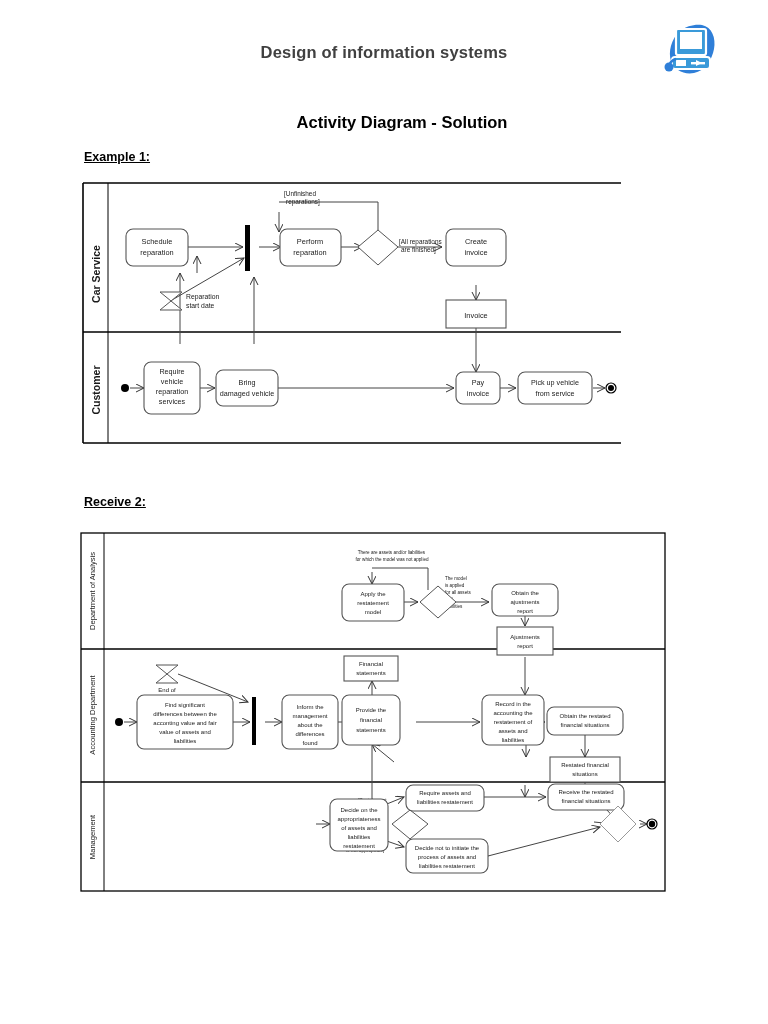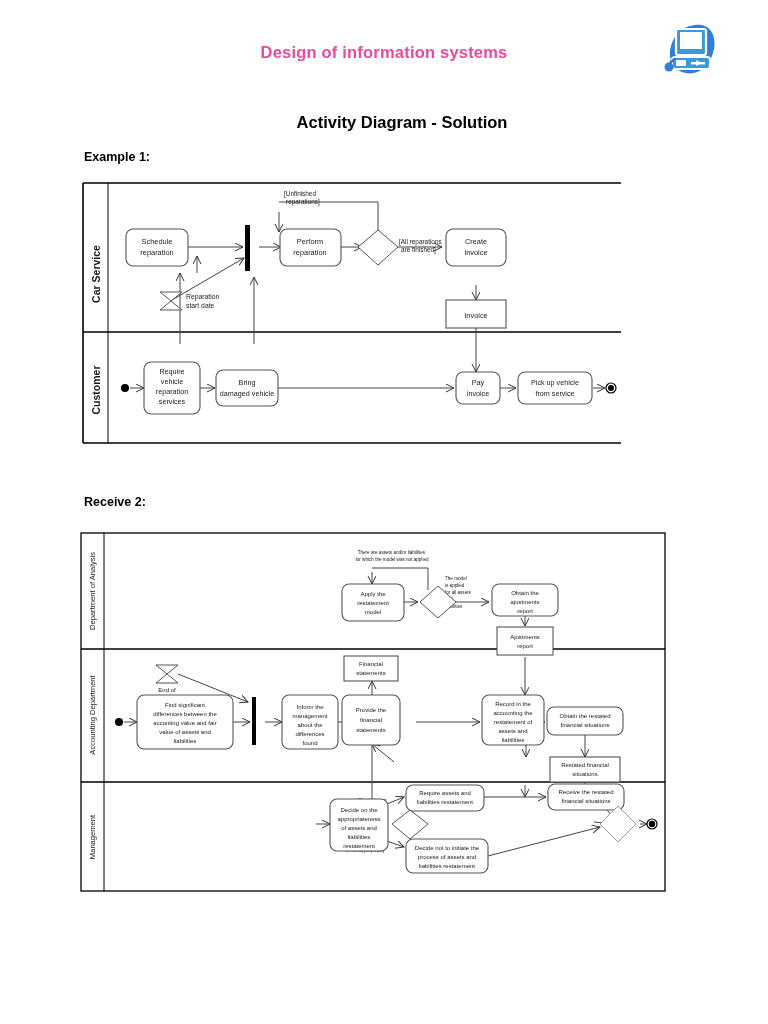--- a/index.html
+++ b/index.html
@@ -3,30 +3,31 @@
 <meta charset="utf-8">
 <style>
   html,body{margin:0;padding:0;background:#ffffff;}
   body{width:768px;height:1024px;position:relative;font-family:"Liberation Sans",sans-serif;overflow:hidden;}
 
   .doc{position:absolute;inset:0;}
 
   
   .hdr-title{
     position:absolute;left:0;top:43px;width:768px;text-align:center;
-    color:#ec4899;font-size:16.5px;font-weight:bold;letter-spacing:.2px;
+    color:#404040;font-size:16.5px;font-weight:bold;letter-spacing:.2px;
   }
   .logo{position:absolute;left:658px;top:22px;width:62px;height:58px;}
 
   .page-title{
     position:absolute;left:0;top:113px;width:768px;text-align:center;
     color:#000;font-size:16.5px;font-weight:bold;margin-left:18px;
   }
   .ex-label{
     position:absolute;color:#000;font-size:12.5px;font-weight:bold;
+    text-decoration:underline;
   }
   #ex1-label{left:84px;top:150px;}
   #ex2-label{left:84px;top:495px;}
 
   .svgwrap{position:absolute;}
   svg{display:block;}
   svg text{font-family:"Liberation Sans",sans-serif;fill:#1a1a1a;}
 </style>
 </head>
 <body>

